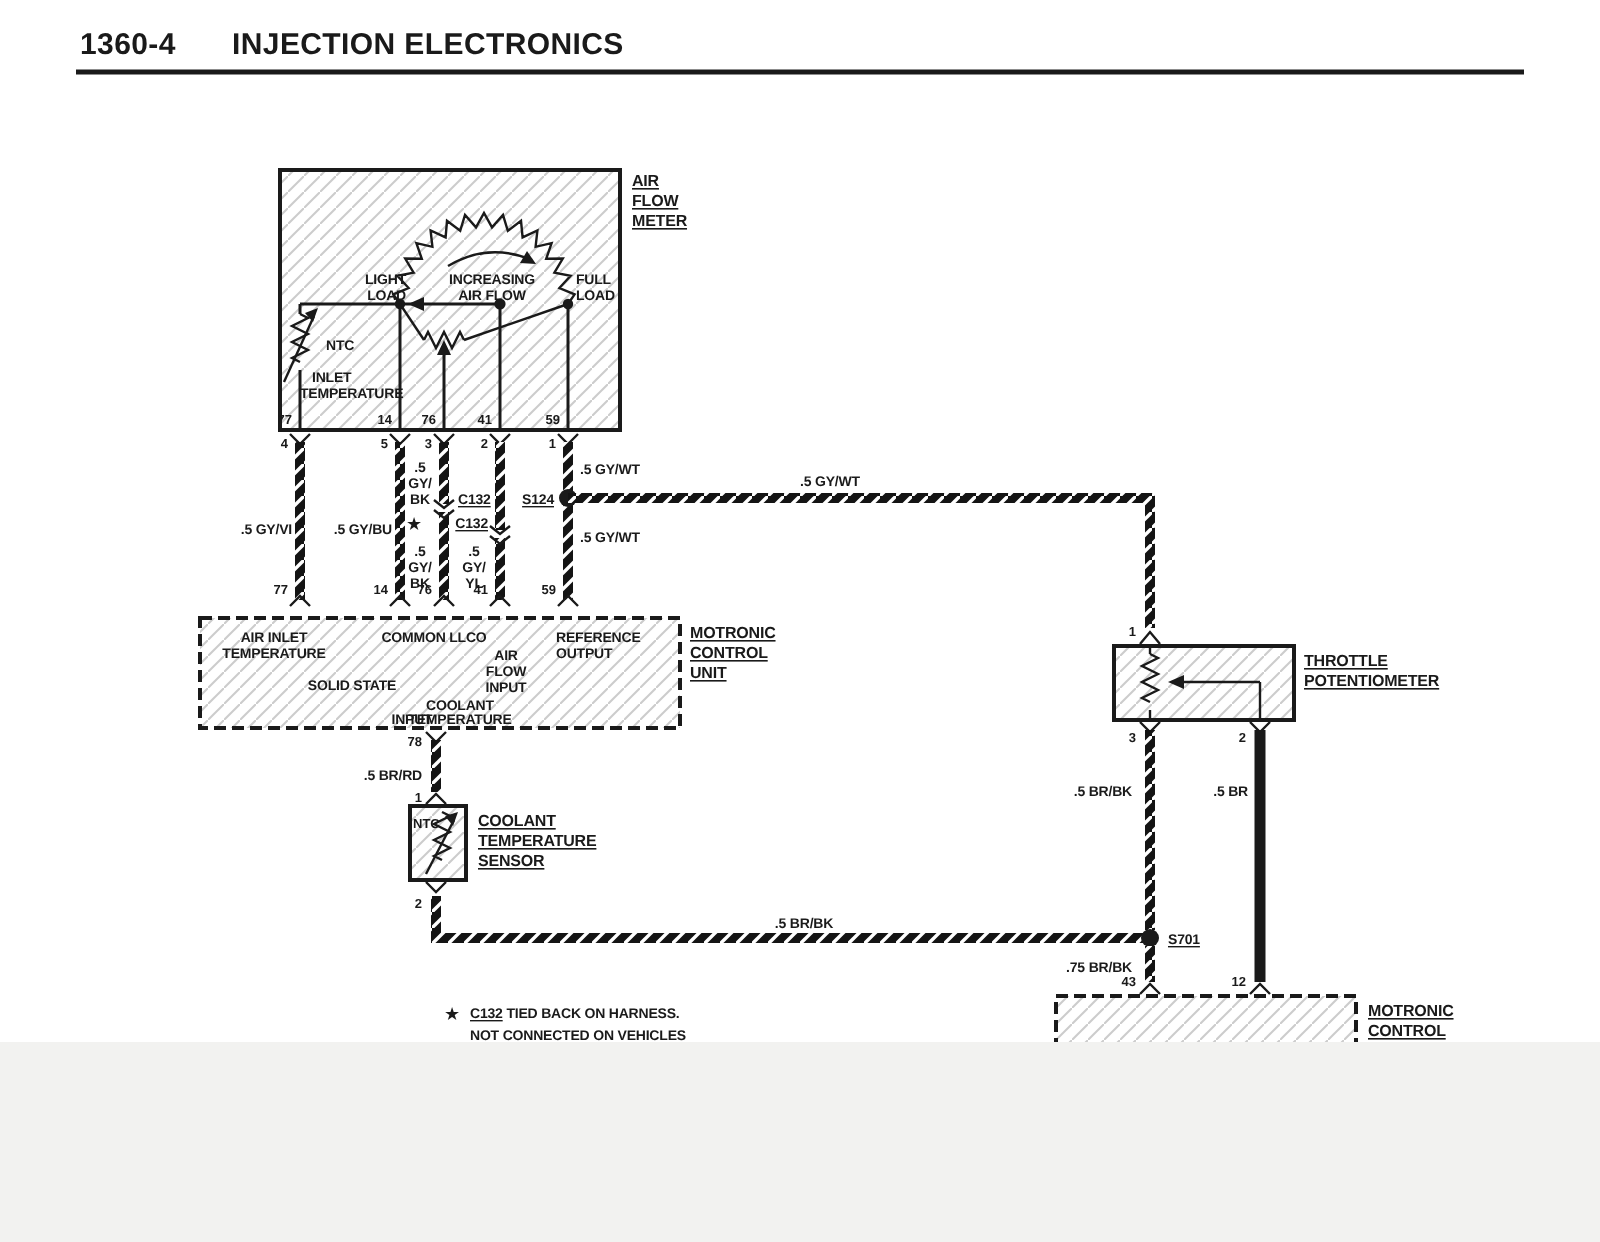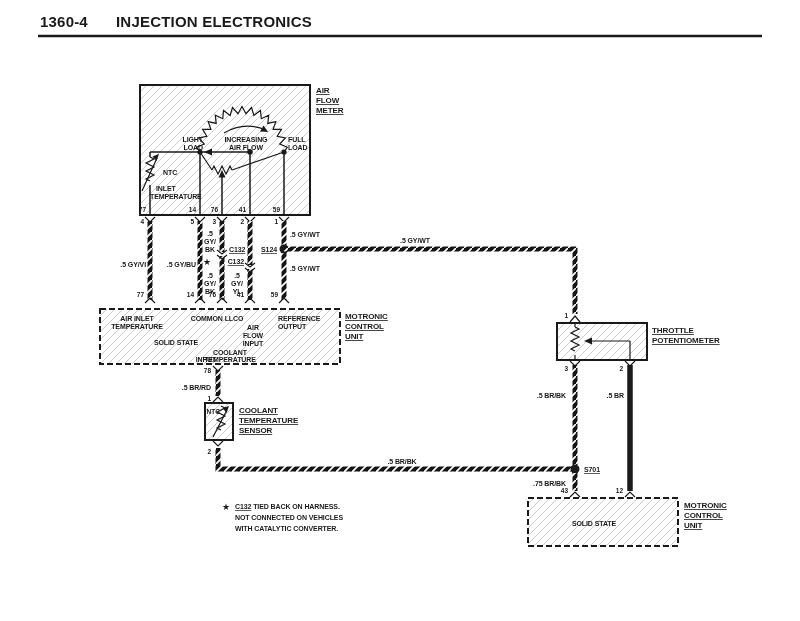--- a/index.html
+++ b/index.html
@@ -1,17 +1,17 @@
 <!DOCTYPE html>
 <html style="--ink: #1a1a1a; --paper: #ffffff;"><head>
 <meta charset="utf-8">
 <style>
   :root { --ink:#1a1a1a; --paper:#ffffff; }
   html,body { margin:0; padding:0; background:#f2f2f0; }
-  .page { width:800px; height:621px; background:var(--paper); position:relative; }
+  .page { width:800px; height:521px; background:var(--paper); position:relative; }
   svg { display:block; }
   text { font-family:"Liberation Sans","DejaVu Sans",sans-serif; fill:var(--ink); }
   .t   { font-size:7px;  font-weight:bold; letter-spacing:-0.1px; }
   .t6  { font-size:6.5px;font-weight:bold; }
   .t8  { font-size:8px;  font-weight:bold; letter-spacing:-0.1px; }
   .t9  { font-size:9px;  font-weight:bold; }
   .t15 { font-size:15px; font-weight:bold; letter-spacing:0.2px; }
   .u   { text-decoration:underline; }
   .mid { text-anchor:middle; }
   .end { text-anchor:end; }

